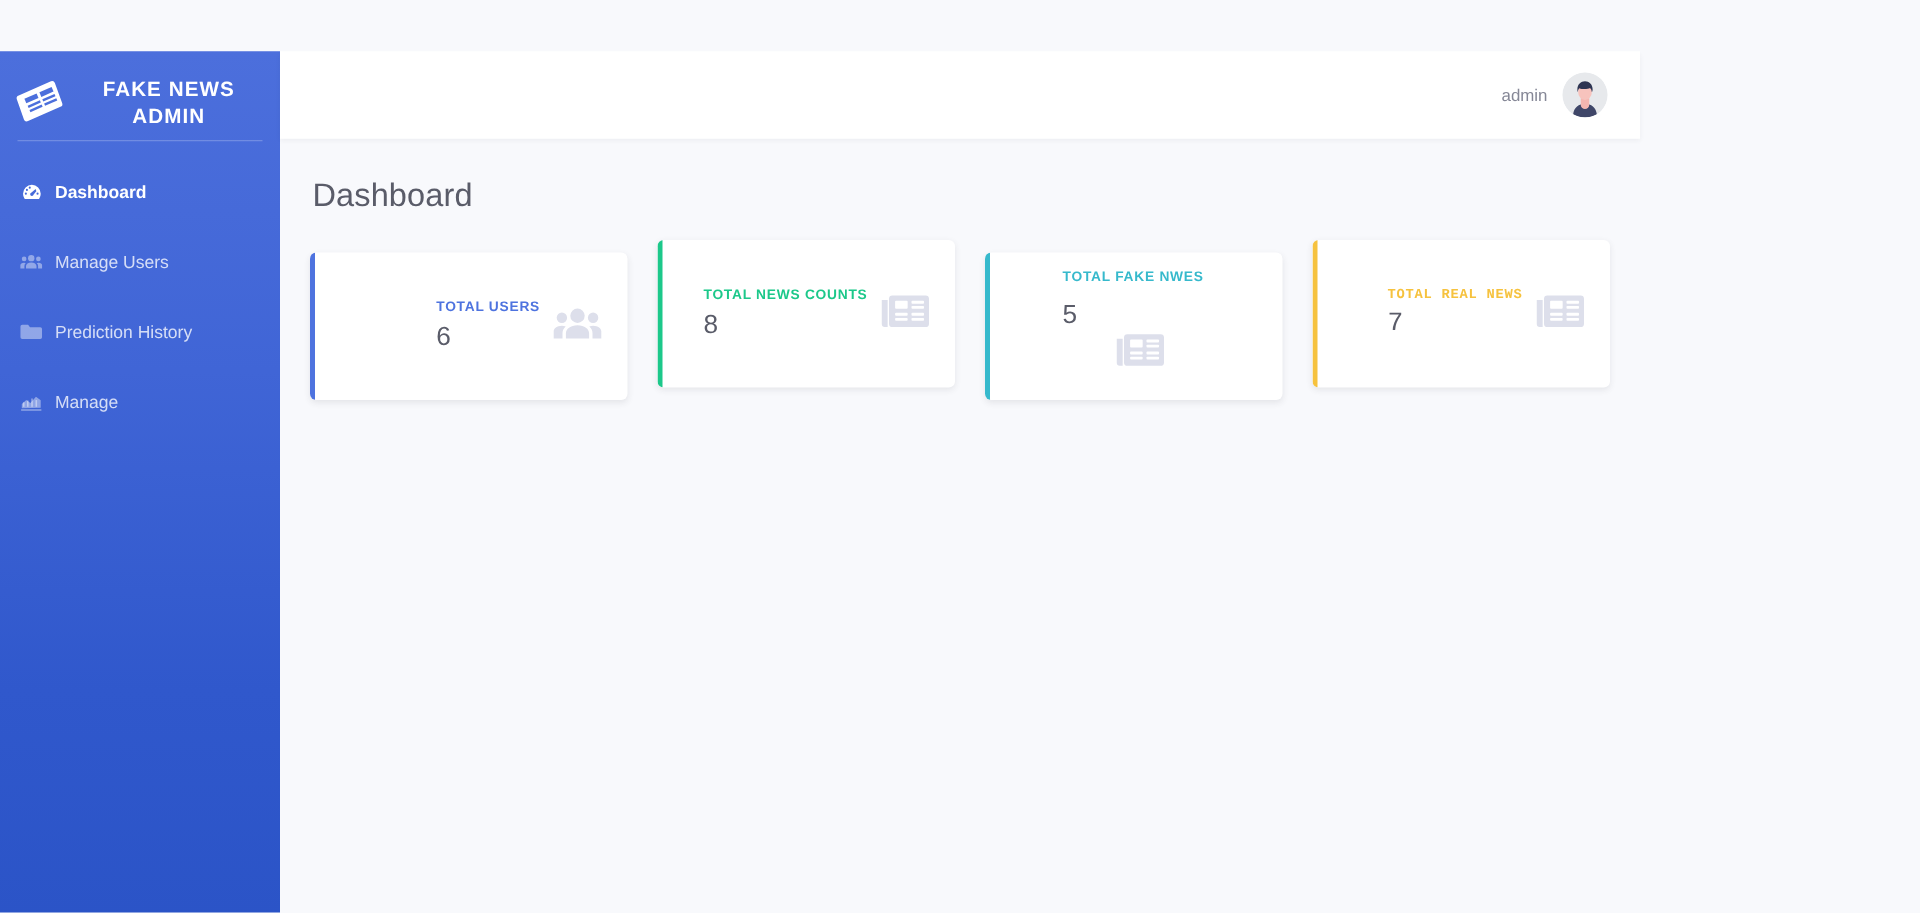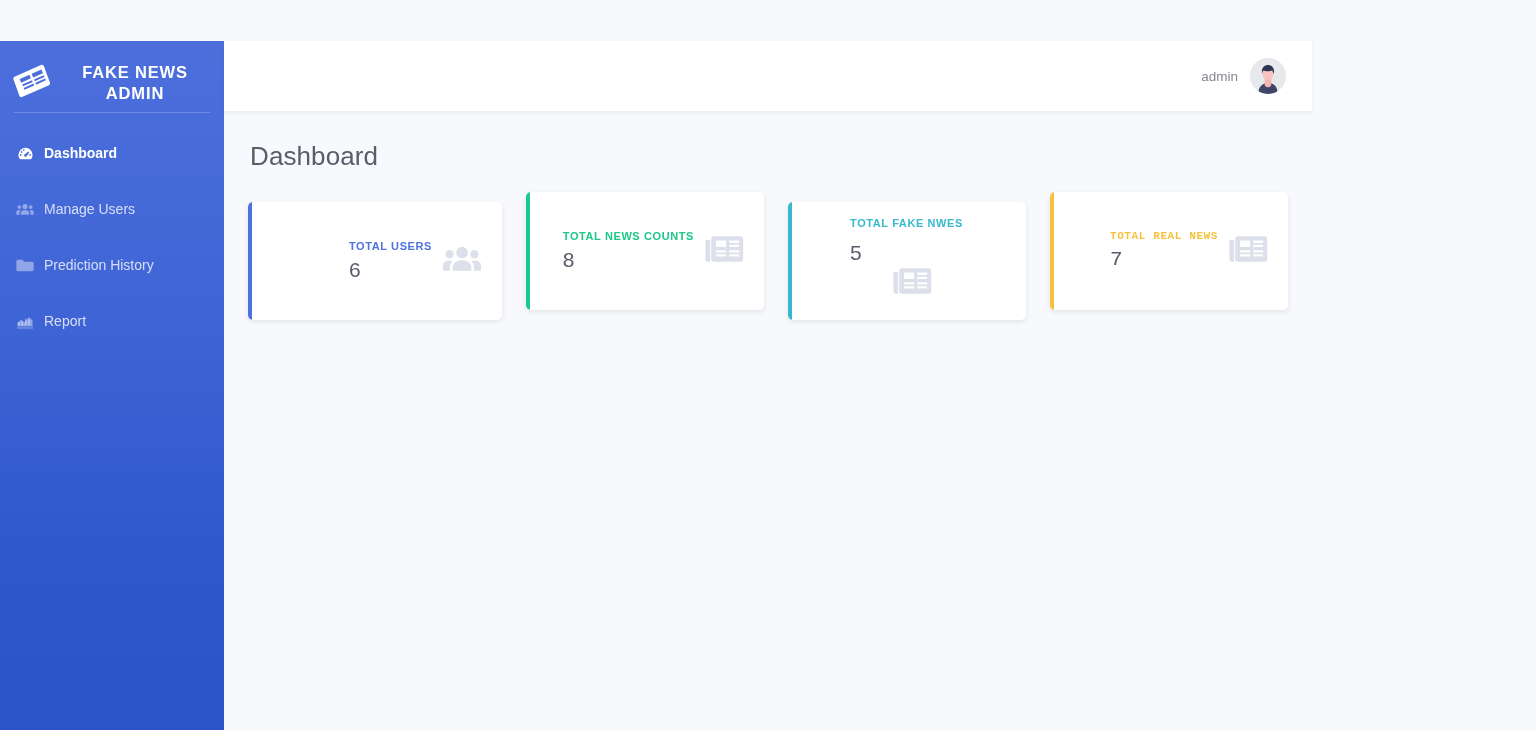--- a/index.html
+++ b/index.html
@@ -157,21 +157,21 @@
         <span class="ico">
           <svg width="18" height="15" viewBox="0 0 20 16">
             <path d="M1 14.6h18v1.2H1Z"></path>
             <path d="M1.6 13.6V9.8l4-3.4 3.6 2.6 5-5.6 4.2 3.2v6.6Z"></path>
             <rect x="2.6" y="8.4" width="1.4" height="4"></rect>
             <rect x="6.2" y="6.8" width="1.4" height="5.6"></rect>
             <rect x="10" y="5" width="1.4" height="7.4"></rect>
             <rect x="13.8" y="6.4" width="1.4" height="6"></rect>
           </svg>
         </span>
-        <span>Report</span>
+        <span>Manage</span>
       </div>
 
     </nav>
   </aside>
 
   <div class="main">
 
     <header class="topbar">
       <div class="user-box">
         <span class="user-name">admin</span>

